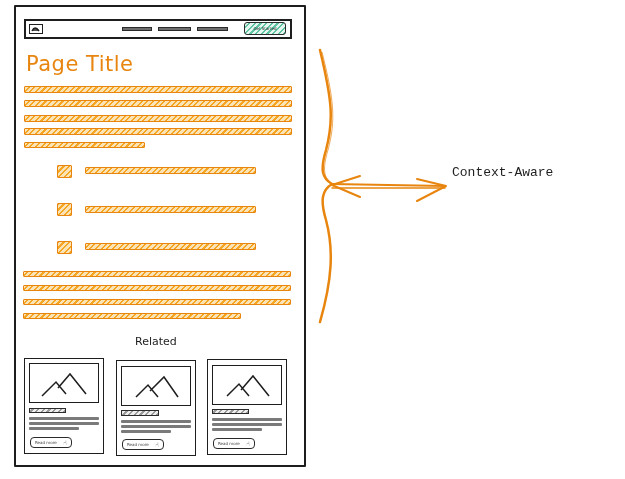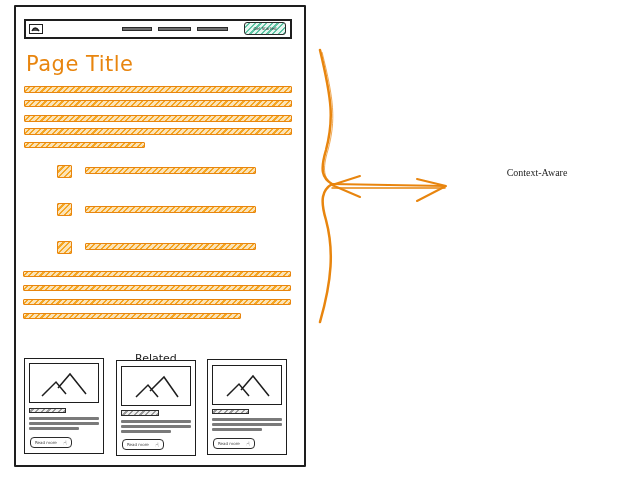--- a/index.html
+++ b/index.html
@@ -9,21 +9,21 @@
   .hatch-o { background: repeating-linear-gradient(-45deg, #f5a623 0 1.5px, #fbe3b8 1.5px 4px); border:1.5px solid #e8850e; box-sizing:border-box; border-radius:1px; }
   .hatch-g { background: repeating-linear-gradient(-45deg, #5fc4a4 0 1.5px, #e6f7f1 1.5px 4px); border:1.5px solid #2b2b2b; box-sizing:border-box; border-radius:3px; }
   .hatch-k { background: repeating-linear-gradient(-45deg, #9a9a9a 0 1.5px, #eeeeee 1.5px 4px); border:1.5px solid #2b2b2b; box-sizing:border-box; }
   .gray-bar { background:#7a7a7a; height:3px; border-radius:1px; }
   .navbar { left:24px; top:19px; width:268px; height:20px; border:2px solid #1e1e1e; box-sizing:border-box; }
   .nav-link { height:4px; background:#6d6d6d; border:1px solid #2b2b2b; box-sizing:border-box; }
   .title { left:26px; top:52px; color:#e8850e; font-size:21px; font-family:"DejaVu Sans", sans-serif; letter-spacing:0.5px; }
   .card { border:1.5px solid #1e1e1e; box-sizing:border-box; background:#fff; }
   .card-img { border:1.5px solid #1e1e1e; box-sizing:border-box; position:absolute; }
   .card-btn { position:absolute; border:1.5px solid #2b2b2b; border-radius:4px; box-sizing:border-box; font-size:4px; color:#444; display:flex; align-items:center; justify-content:space-between; padding:0 4px; }
-  .annot { color:#1e1e1e; font-size:10px; text-align:center; line-height:24px; font-family:Liberation Serif, serif; }
+  .annot { color:#1e1e1e; font-size:13px; line-height:24px; font-family:Liberation Mono, monospace; }
   .related { font-size:11px; color:#1e1e1e; }
 </style>
 </head>
 <body>
 
 <div class="abs page-frame"></div>
 
 <div class="abs navbar"></div>
 <div class="abs" style="left:29px;top:24px;width:14px;height:10px;border:1.5px solid #1e1e1e;box-sizing:border-box;">
   <svg width="11" height="7" viewBox="0 0 11 7" style="position:absolute;left:0;top:0;">
@@ -50,21 +50,21 @@
 <div class="abs hatch-o" style="left:57px;top:203px;width:15px;height:13px;"></div>
 <div class="abs hatch-o" style="left:85px;top:206px;width:171px;height:7px;"></div>
 <div class="abs hatch-o" style="left:57px;top:241px;width:15px;height:13px;"></div>
 <div class="abs hatch-o" style="left:85px;top:243px;width:171px;height:7px;"></div>
 
 <div class="abs hatch-o" style="left:23px;top:271px;width:268px;height:6px;"></div>
 <div class="abs hatch-o" style="left:23px;top:285px;width:268px;height:6px;"></div>
 <div class="abs hatch-o" style="left:23px;top:299px;width:268px;height:6px;"></div>
 <div class="abs hatch-o" style="left:23px;top:313px;width:218px;height:6px;"></div>
 
-<div class="abs related" style="left:135px;top:352px;">Related</div>
+<div class="abs related" style="left:135px;top:335px;">Related</div>
 
 <div class="abs card" style="left:24px;top:358px;width:80px;height:96px;">
   <div class="card-img" style="left:4px;top:4px;width:70px;height:40px;">
     <svg width="67" height="37" viewBox="0 0 67 37">
         <path d="M12 32 L26 18 L36 30 M28 24 L40 10 L56 30" stroke="#1e1e1e" stroke-width="1.5" fill="none"></path>
       </svg>
   </div>
   <div class="abs hatch-k" style="left:4px;top:49px;width:37px;height:5px;"></div>
   <div class="abs gray-bar" style="left:4px;top:58px;width:70px;"></div>
   <div class="abs gray-bar" style="left:4px;top:63px;width:70px;"></div>

